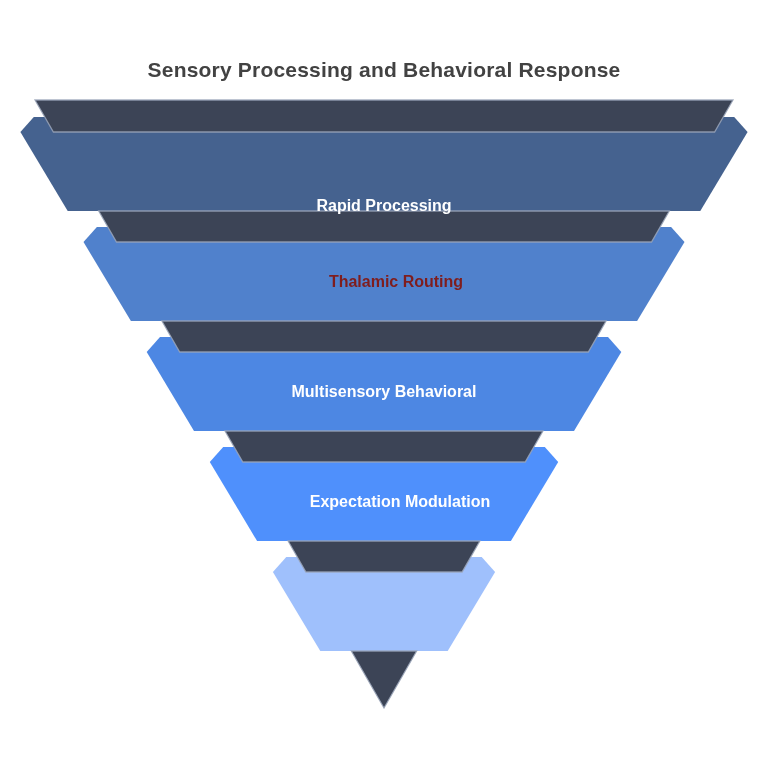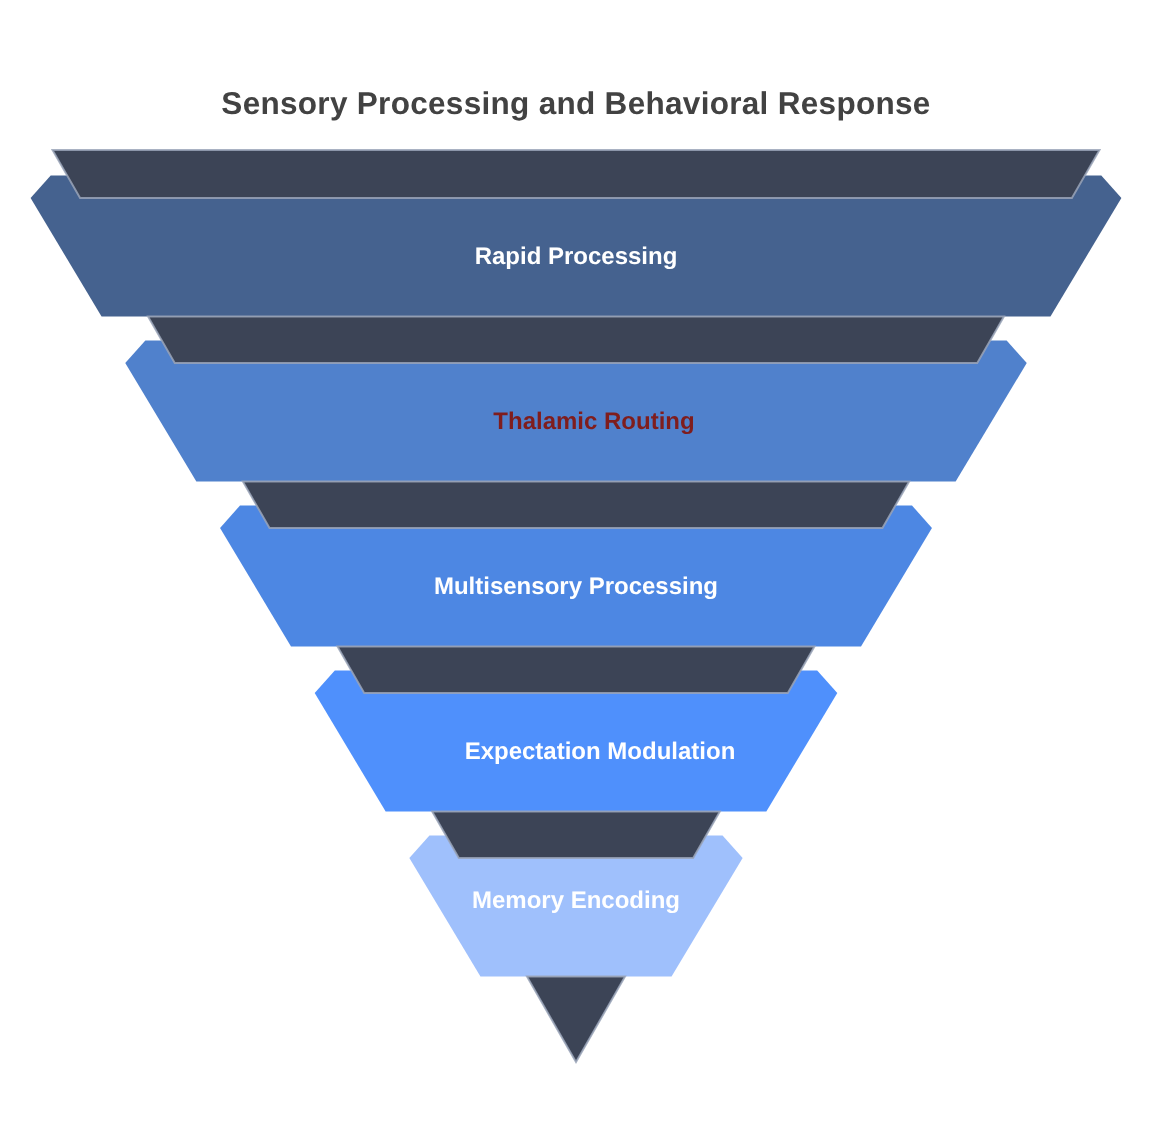--- a/index.html
+++ b/index.html
@@ -50,19 +50,18 @@
       <polygon points="98.7,211.0 669.3,211.0 651.5,242.0 116.5,242.0" fill="#3c4456" stroke="#9aa4b8" stroke-width="1.3" stroke-opacity="0.85"></polygon>
       <polygon points="160.0,337.0 608.0,337.0 621.3,352.0 574.0,431.0 194.0,431.0 146.7,352.0" fill="#4d87e3"></polygon>
       <polygon points="161.9,321.0 606.1,321.0 588.3,352.0 179.7,352.0" fill="#3c4456" stroke="#9aa4b8" stroke-width="1.3" stroke-opacity="0.85"></polygon>
       <polygon points="223.2,447.0 544.8,447.0 558.2,462.0 510.9,541.0 257.1,541.0 209.8,462.0" fill="#4f90fc"></polygon>
       <polygon points="225.0,431.0 543.0,431.0 525.2,462.0 242.8,462.0" fill="#3c4456" stroke="#9aa4b8" stroke-width="1.3" stroke-opacity="0.85"></polygon>
       <polygon points="286.3,557.0 481.7,557.0 495.1,572.0 447.7,651.0 320.3,651.0 272.9,572.0" fill="#9fc0fc"></polygon>
       <polygon points="288.1,541.0 479.9,541.0 462.1,572.0 305.9,572.0" fill="#3c4456" stroke="#9aa4b8" stroke-width="1.3" stroke-opacity="0.85"></polygon>
       <polygon points="351.3,651.0 416.7,651.0 384.0,708.0" fill="#3c4456" stroke="#9aa4b8" stroke-width="1.3" stroke-opacity="0.85"></polygon>
     </svg>
 
-  <div class="stage-label label-0" style="color: rgb(255, 255, 255);">Rapid Processing</div>
+  <div class="stage-label label-0" style="color: rgb(255, 255, 255); margin-top: 34px;">Rapid Processing</div>
   <div class="stage-label label-1" style="color: #7f1d1d; margin-left: 12px;">Thalamic Routing</div>
-  <div class="stage-label label-2" style="color: rgb(255, 255, 255);">Multisensory Processing</div>
+  <div class="stage-label label-2" style="color: rgb(255, 255, 255);">Multisensory Behavioral</div>
   <div class="stage-label label-3" style="color: rgb(255, 255, 255); margin-left: 16px;">Expectation Modulation</div>
-  <div class="stage-label label-4" style="color: rgb(255, 255, 255);">Memory Encoding</div>
 
 </div>
 
 </body></html>

